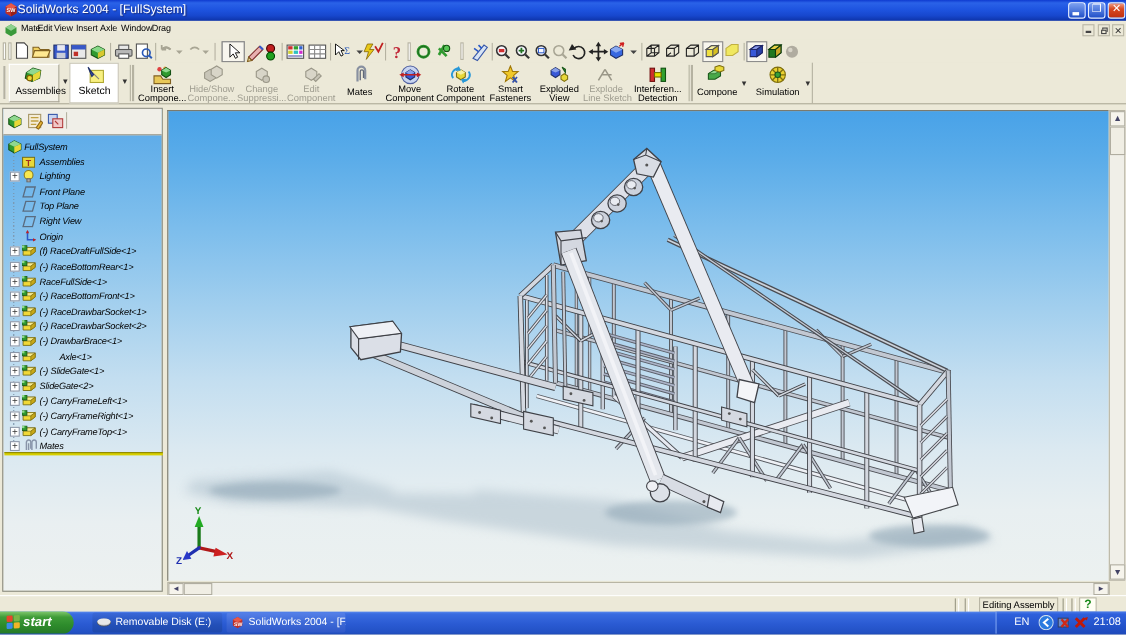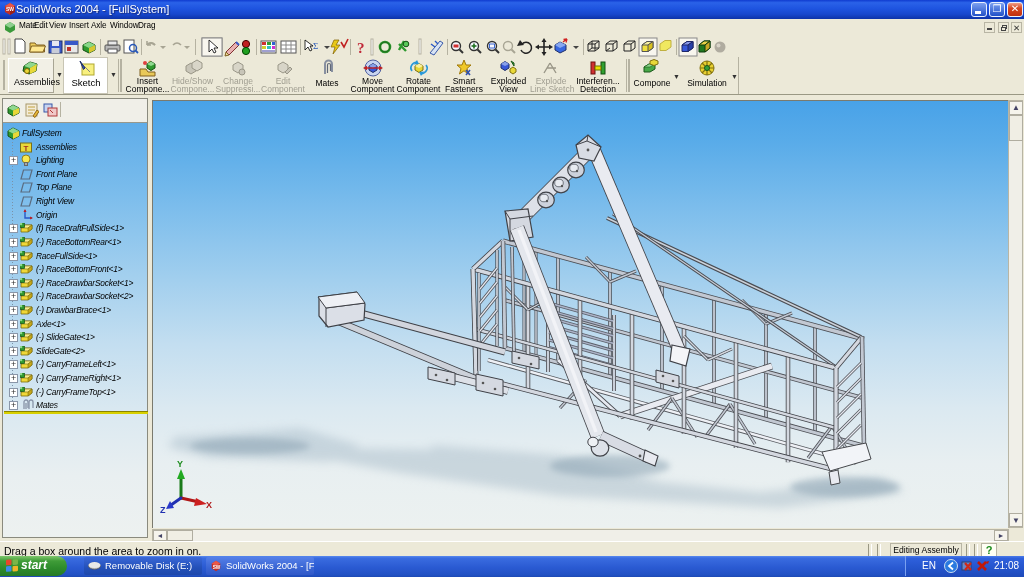--- a/index.html
+++ b/index.html
@@ -727,21 +727,21 @@
             <svg class="pic">
               <use href="#cpart"></use>
             </svg>
             <span class="txt" style="left:33px">(-) DrawbarBrace&lt;1&gt;</span>
           </div>
         <div class="trow" style="top:195.5px">
             <b class="exp">+</b>
             <svg class="pic">
               <use href="#cpart"></use>
             </svg>
-            <span class="txt" style="left:33px">Axle&lt;1&gt;</span>
+            <span class="txt" style="left:51px">Axle&lt;1&gt;</span>
           </div>
         <div class="trow" style="top:209px">
             <b class="exp">+</b>
             <svg class="pic">
               <use href="#cpart"></use>
             </svg>
             <span class="txt" style="left:33px">(-) SlideGate&lt;1&gt;</span>
           </div>
         <div class="trow" style="top:222.5px">
             <b class="exp">+</b>
@@ -789,21 +789,20 @@
                 <rect x="0" y="0" width="2.2" height="2.2" fill="#90d890"></rect>
               </g>
             </defs>
           </svg>
       </div>
       <div class="abs" id="rollback"></div>
     </div>
   </div>
 
   <div class="abs" id="statusbar">
-    <span style="position:absolute;left:4px;top:3px">Drag a box around the area to zoom in on.</span>
     <span style="position:absolute;left:868px;top:2px;width:4px;height:13px;border-left:1px solid #9a9884;border-right:1px solid #fff"></span>
     <span style="position:absolute;left:877px;top:2px;width:4px;height:13px;border-left:1px solid #9a9884;border-right:1px solid #fff"></span>
     <span style="position:absolute;left:890px;top:1px;width:72px;height:14px;border:1px solid #b8b5a4;text-align:center;font-size:8.6px;line-height:13px">Editing Assembly</span>
     <span style="position:absolute;left:966px;top:2px;width:4px;height:13px;border-left:1px solid #9a9884;border-right:1px solid #fff"></span>
     <span style="position:absolute;left:974px;top:2px;width:4px;height:13px;border-left:1px solid #9a9884;border-right:1px solid #fff"></span>
     <span style="position:absolute;left:981px;top:1px;width:16px;height:14px;border:1px solid #b8b5a4;background:#fffff4;color:#1a8a1a;font-weight:bold;text-align:center;font-size:11px;line-height:13px">?</span>
   </div>
 
   <div class="abs" id="taskbar">
     <div id="startbtn">

